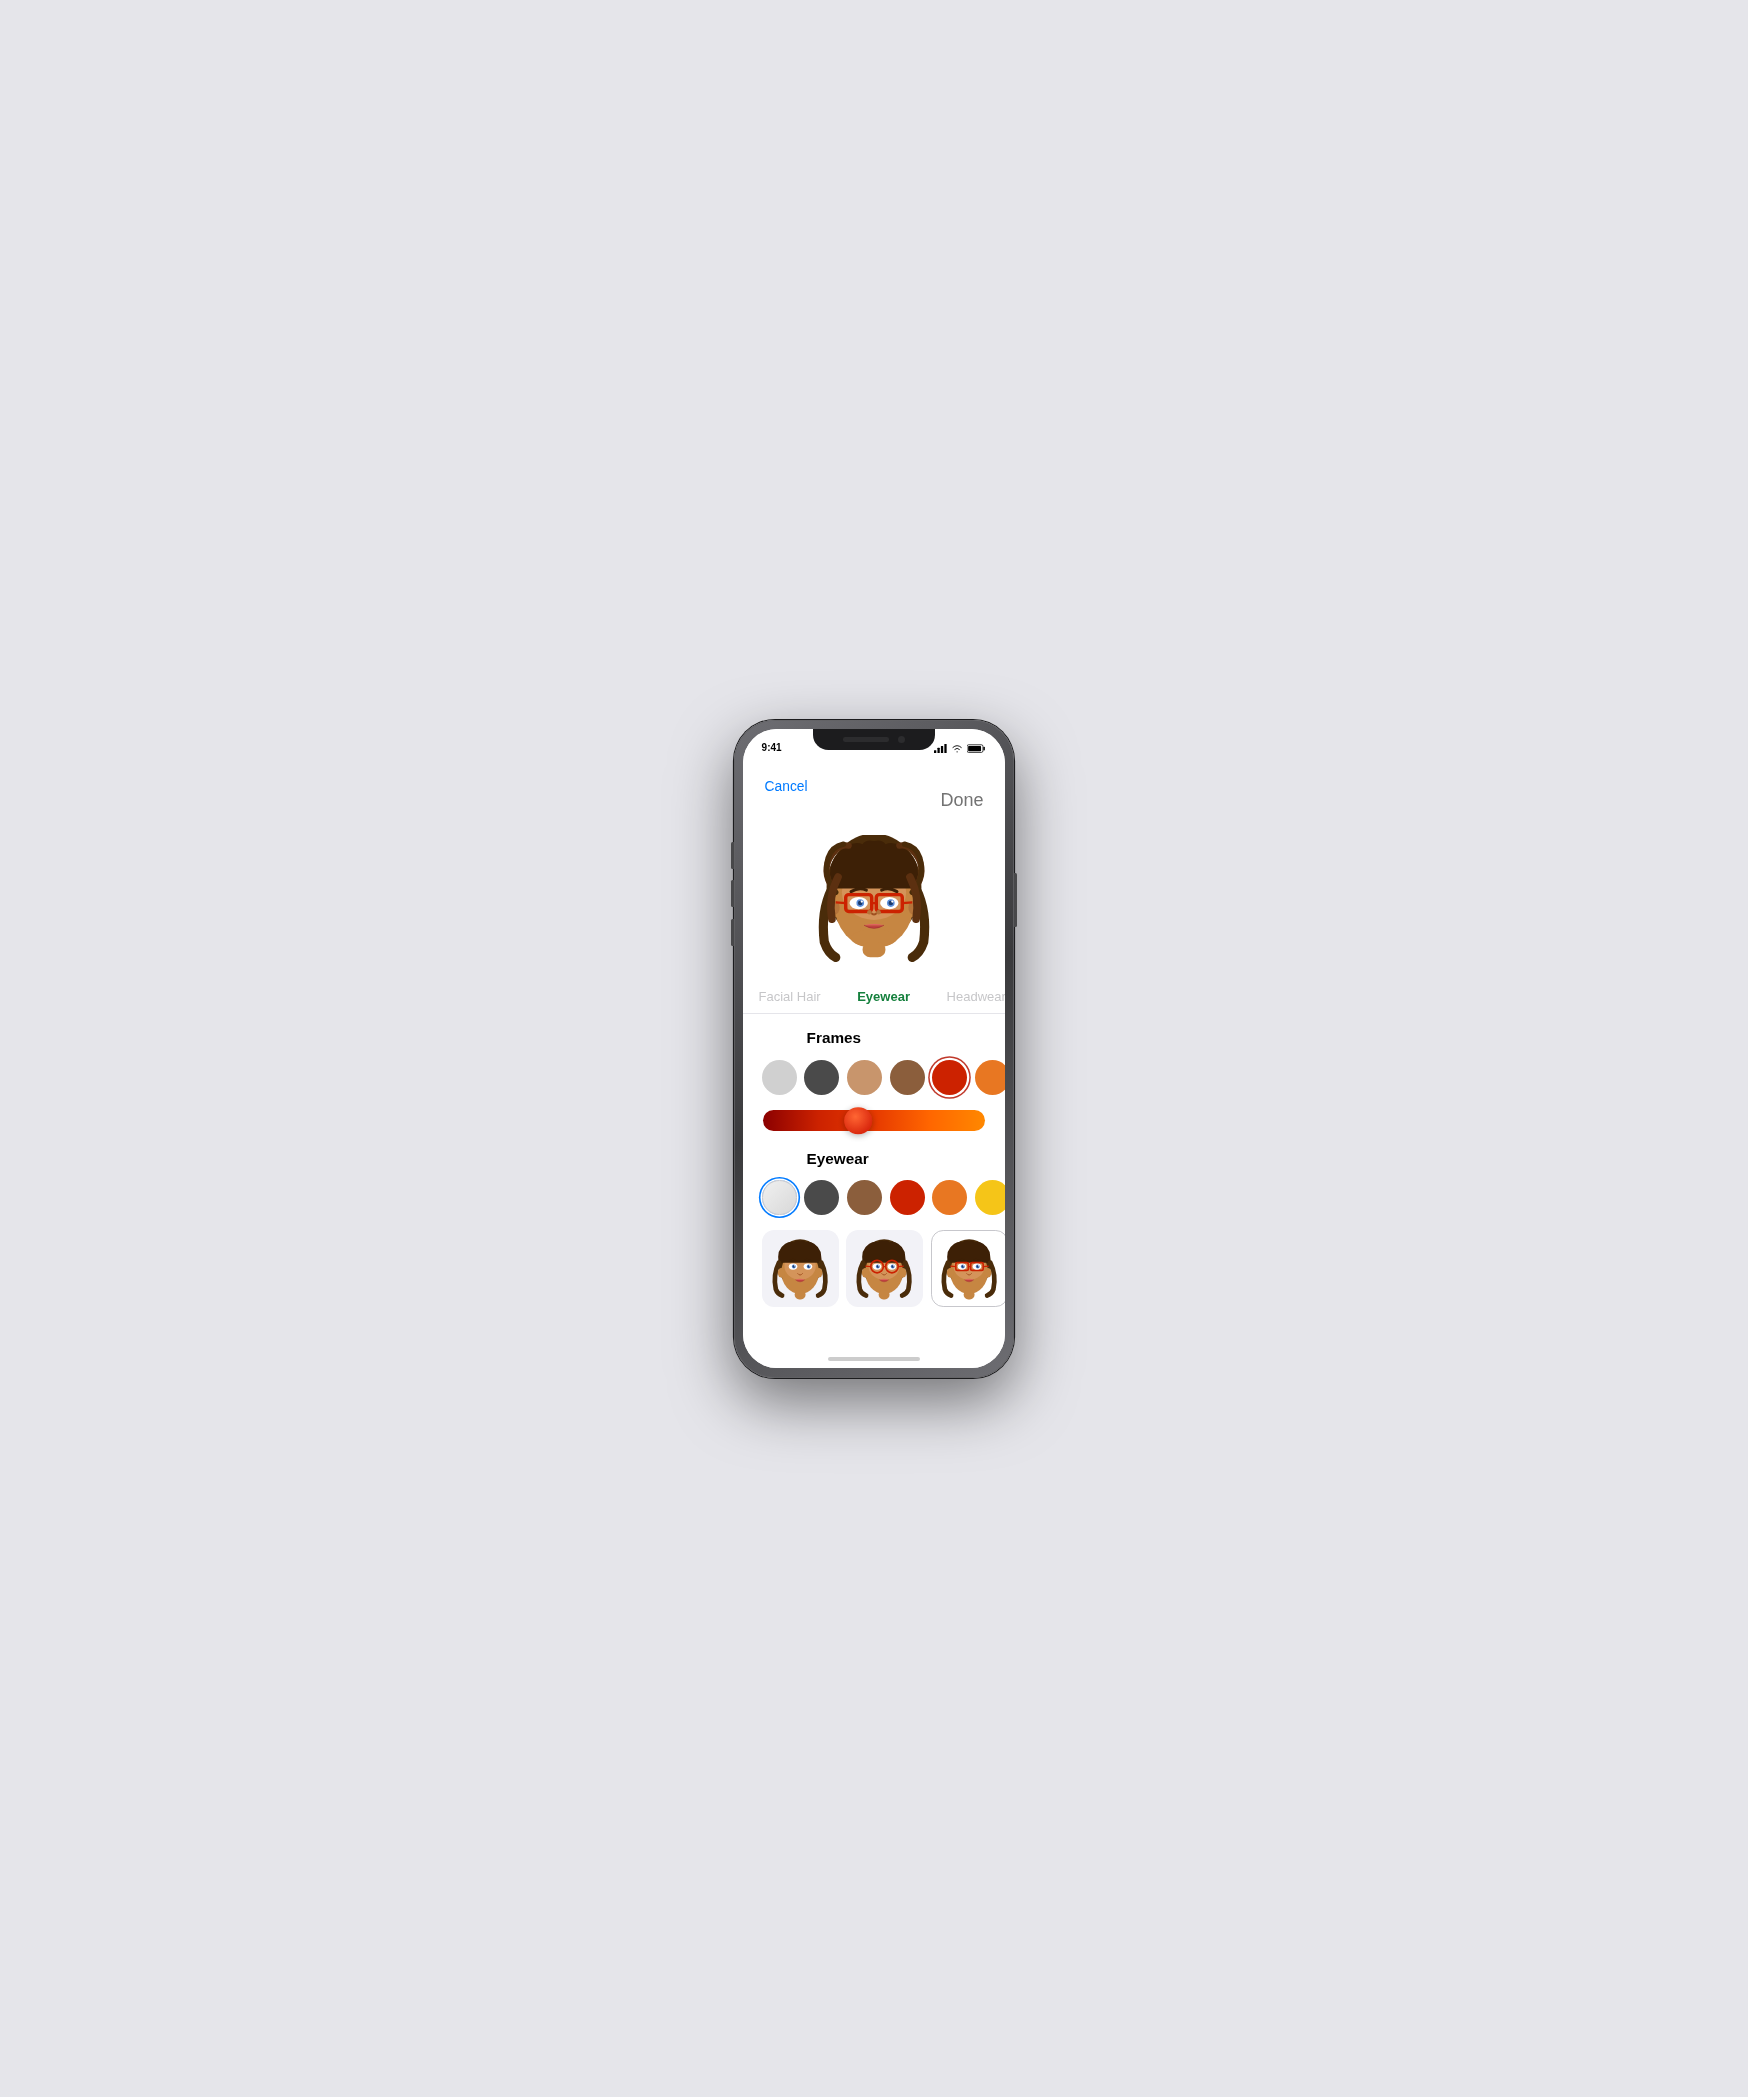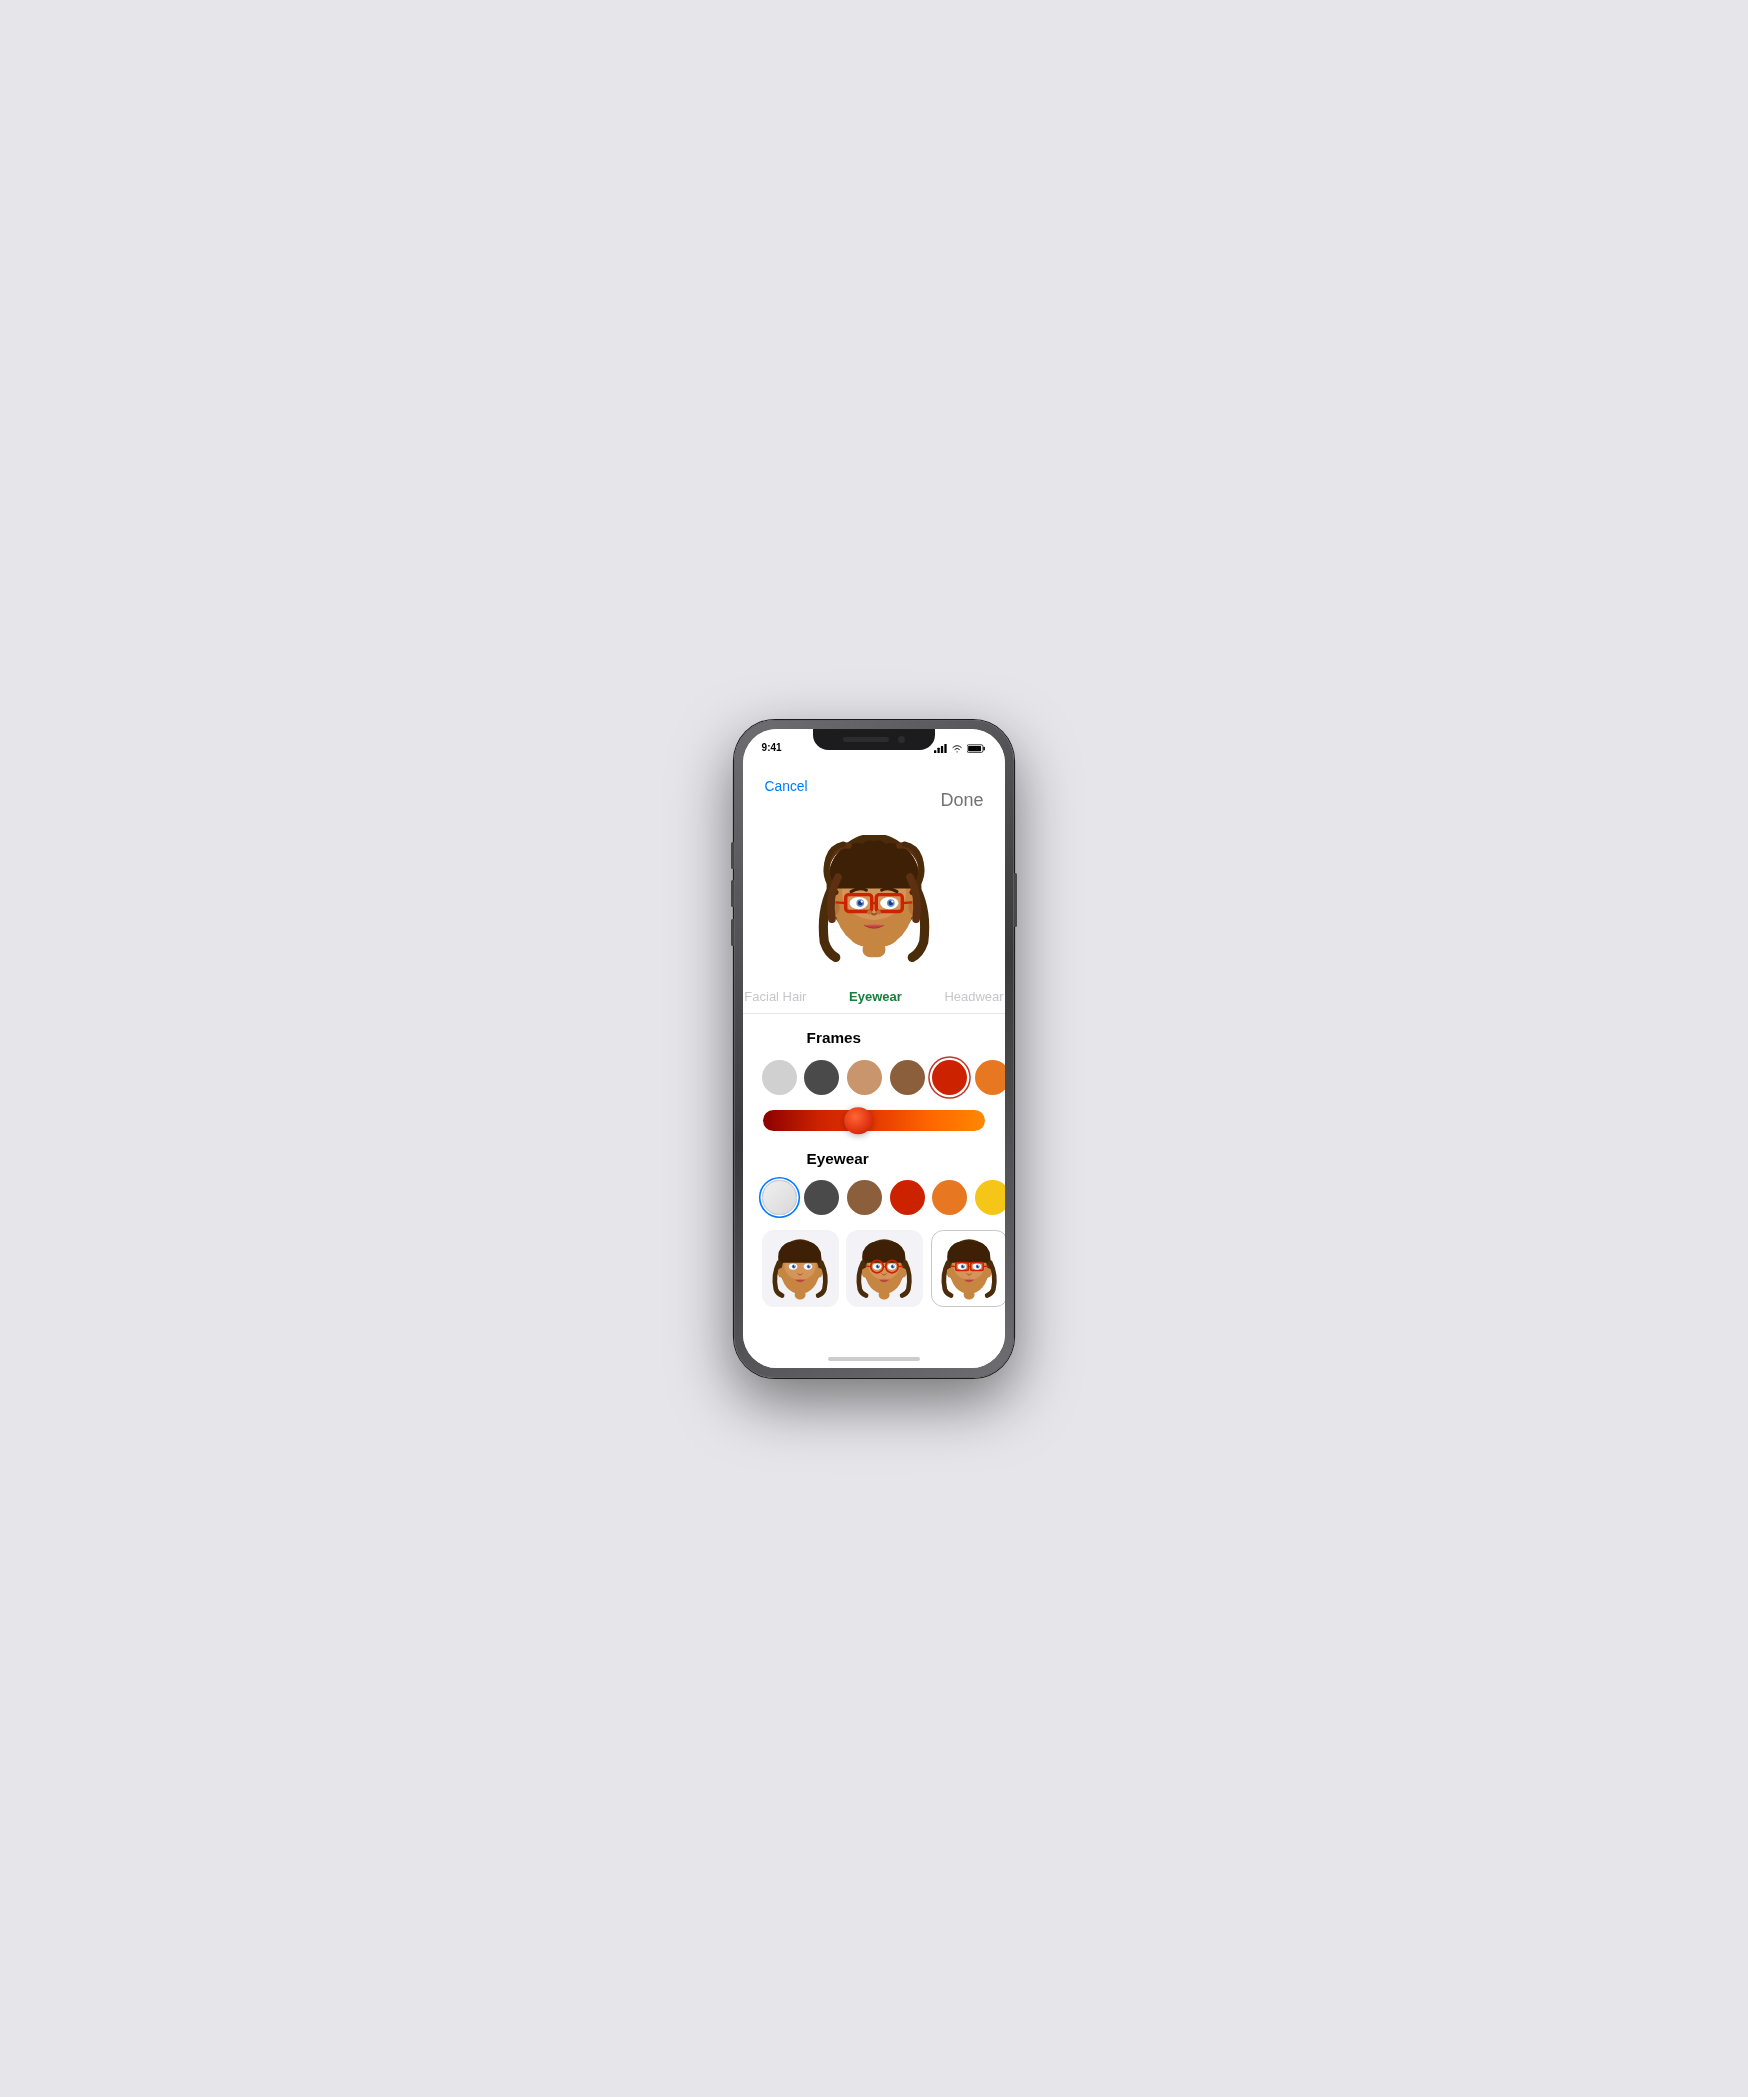--- a/index.html
+++ b/index.html
@@ -151,26 +151,26 @@
       justify-content: center;
       align-items: center;
       height: 153px;
       flex-shrink: 0;
       background: white;
     }
 
     
     .tab-selector {
       display: flex;
-      justify-content: center;
+      justify-content: flex-start;
       align-items: center;
       padding: 9.2px 0 6.1px;
       border-bottom: 0.8px solid #e5e5ea;
       flex-shrink: 0;
-      gap: 12px;
+      gap: 6px;
     }
 
     .tab-item {
       font-size: 13px;
       padding: 3.1px 15.3px;
       color: #8e8e93;
       font-weight: 400;
       white-space: nowrap;
     }
 

